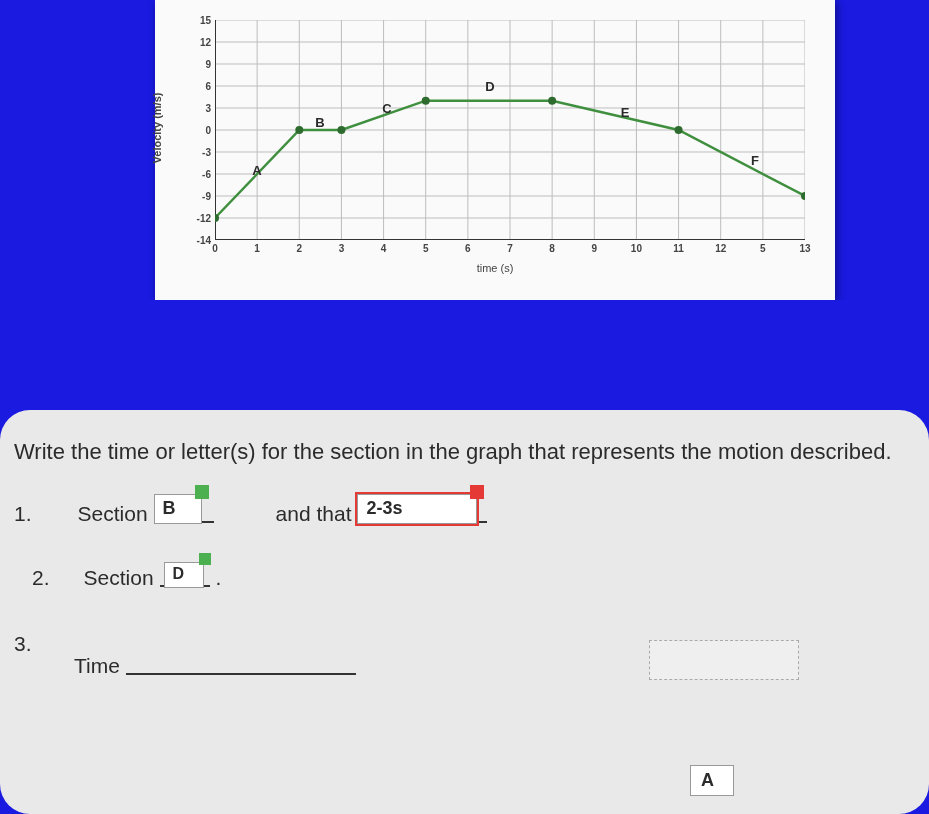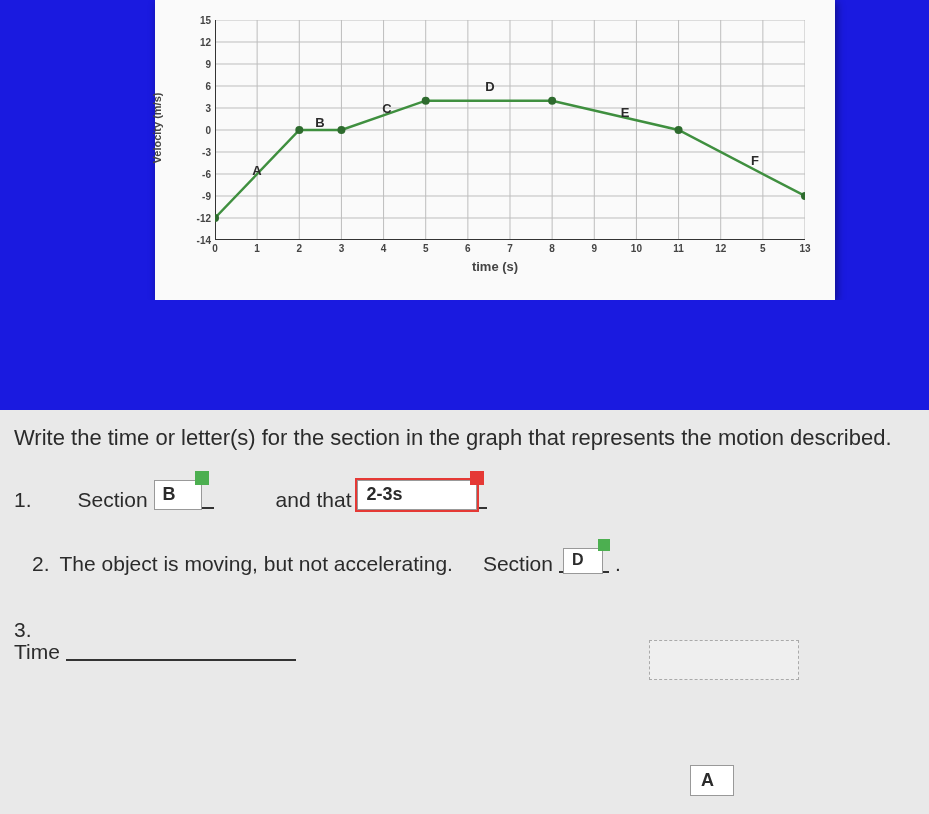--- a/index.html
+++ b/index.html
@@ -42,22 +42,22 @@
     font-size: 11px;
     font-weight: bold;
     color: #444;
     white-space: nowrap;
   }
   .xlabel {
     position: absolute;
     bottom: -26px;
     left: 50%;
     transform: translateX(-50%);
-    font-size: 13px;
-    font-weight: bold;
+    font-size: 11px;
+    font-weight: normal;
     color: #444;
   }
   .plot {
     position: absolute;
     left: 40px;
     top: 12px;
     width: 590px;
     height: 220px;
   }
   .ytick {
@@ -93,22 +93,23 @@
     height: 110px;
     background: #1a1ae0;
   }
   .question-panel {
     position: absolute;
     left: 0;
     top: 410px;
     width: 929px;
     height: 404px;
     background: #e9e9e9;
-    padding: 14px 14px 10px 14px;
+    padding: 28px 14px 10px 14px;
     color: #2b2b2b;
+    border-radius: 30px;
   }
   .prompt {
     font-size: 22px;
     line-height: 1.25;
     margin-bottom: 36px;
   }
   .qrow {
     font-size: 21px;
     display: flex;
     align-items: flex-end;
@@ -287,39 +288,38 @@
       <span class="underline" style="min-width:130px"></span>
       <span class="ans-box wide red-outline" style="position:absolute; left:0; bottom:2px;">
         <span>2-3s</span>
         <span class="marker red"></span>
       </span>
     </span>
   </div>
 
   <div class="qrow" style="margin-left:18px;">
     <span class="qnum">2.</span>
-    <span>The object is moving, but not accelerating.</span>
     <span style="width:18px"></span>
     <span>Section</span>
     <span class="ans-slot">
       <span class="underline" style="min-width:50px"></span>
       <span class="ans-box small" style="position:absolute; left:4px; bottom:2px;">
         <span>D</span>
         <span class="marker green" style="width:12px;height:12px;"></span>
       </span>
     </span>
     <span class="period">.</span>
   </div>
 
   <div class="ghost-box" style="right:130px; top:230px;"></div>
 
   <div class="qrow" style="margin-top:42px; margin-bottom:4px;">
     <span class="qnum">3.</span>
   </div>
-  <div class="qrow" style="margin-top:-6px;">
+  <div class="qrow" style="margin-left:60px; margin-top:-6px;">
     <span>Time</span>
     <span class="underline long"></span>
   </div>
 
   <div class="floating-ans" style="right:195px; bottom:18px;">
     <span>A</span>
   </div>
 </div>
 
 </body></html>

